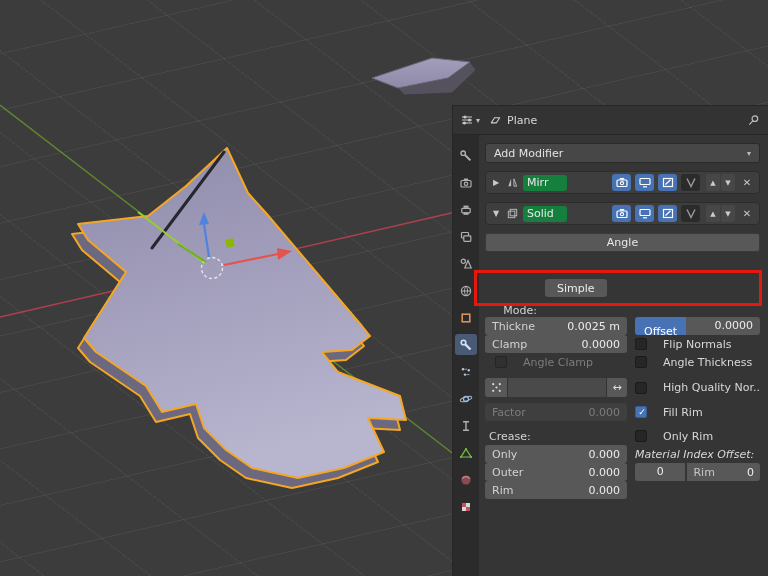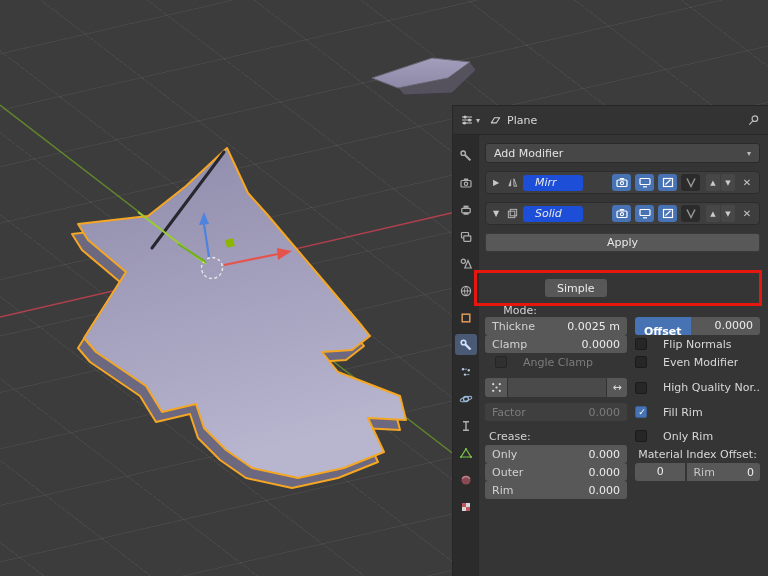--- a/index.html
+++ b/index.html
@@ -54,22 +54,22 @@
     display:flex;align-items:center;padding:0 8px;box-sizing:border-box;
   }
   .select-full .sel-label{flex:1;color:#e2e2e2;}
 
   .mod-header{
     height:23px;margin-top:8px;background:#3e3e3e;border:1px solid #2c2c2c;border-radius:4px;
     display:flex;align-items:center;gap:4px;padding:0 4px;box-sizing:border-box;
   }
   .exp{width:12px;font-size:8px;color:#c8c8c8;text-align:center;}
   .mod-name{
-    background:#1d4ed8;border-radius:3px;height:16px;line-height:16px;
-    padding:0 12px;min-width:36px;color:#e8e8e8;font-style:italic;
+    background:#15803d;border-radius:3px;height:16px;line-height:16px;
+    padding:0 4px;min-width:36px;color:#e8e8e8;
   }
   .tgl{
     width:19px;height:17px;border-radius:3px;background:#4772b3;
     display:flex;align-items:center;justify-content:center;flex:none;
   }
   .tgl.off{background:#2b2b2b;}
   .updown{display:flex;gap:1px;margin-left:2px;}
   .ud{
     width:14px;height:17px;background:#474747;border-radius:2px;color:#ccc;
     font-size:7px;display:flex;align-items:center;justify-content:center;
@@ -99,21 +99,21 @@
 
   .dropdown{
     height:18px;background:#585858;border-radius:3px;display:inline-flex;
     align-items:center;padding:0 12px;color:#ececec;
   }
   .mode-label{width:52px;text-align:right;margin-right:8px;color:#d2d2d2;margin-top:45px;}
 
   .offset-field{display:flex;height:18px;border-radius:3px;overflow:hidden;}
   .offset-field .of-label{
     background:#4772b3;color:#fff;display:flex;align-items:center;
-    padding:14px 9px;flex:0 0 auto;font-weight:bold;
+    padding:14px 9px;flex:0 0 auto;
   }
   .offset-field .of-val{
     background:#585858;flex:1;text-align:right;line-height:18px;padding:0 7px;color:#ececec;
   }
 
   .check{display:flex;align-items:center;gap:16px;}
   .box{
     width:12px;height:12px;background:#262626;border:1px solid #1b1b1b;
     border-radius:2px;flex:none;box-sizing:border-box;
   }
@@ -125,21 +125,21 @@
   .check .cl{color:#d8d8d8;white-space:nowrap;overflow:hidden;}
   .check.disabled .cl{color:#7c7c7c;}
   .check.disabled .box{background:#303030;border-color:#252525;}
 
   .vg{display:flex;height:19px;border-radius:3px;overflow:hidden;}
   .vg .vg-icon{width:22px;background:#585858;display:flex;align-items:center;justify-content:center;border-right:1px solid #333;}
   .vg .vg-field{flex:1;background:#4a4a4a;}
   .vg .vg-swap{width:20px;background:#585858;display:flex;align-items:center;justify-content:center;color:#ddd;font-size:11px;border-left:1px solid #333;}
 
   .plain-label{color:#d2d2d2;}
-  .mat-label{color:#d8d8d8;text-align:center;white-space:nowrap;}
+  .mat-label{color:#d8d8d8;text-align:left;white-space:nowrap;font-style:italic;}
   .mat-row{display:flex;gap:2px;}
   .mat-a{flex:1;height:18px;background:#585858;border-radius:3px 0 0 3px;text-align:center;line-height:18px;color:#ececec;}
   .mat-b{flex:1.2;height:18px;background:#585858;border-radius:0 3px 3px 0;display:flex;justify-content:space-between;align-items:center;padding:0 6px;color:#ececec;}
   .mat-b .lab{color:#c6c6c6;}
 
   
   .hl-red{
     position:absolute;left:474px;top:270px;width:288px;height:36px;
     border:3px solid #e8170d;z-index:60;box-sizing:border-box;pointer-events:none;
   }
@@ -390,21 +390,21 @@
             </svg>
         </span>
         <span class="updown">
           <span class="ud">▲</span>
           <span class="ud">▼</span>
         </span>
         <span class="xbtn">✕</span>
       </div>
 
       <div class="btnrow">
-        <div class="btn">Apply</div>
+        <div class="btn">Angle</div>
       </div>
 
       <div class="row mt7">
         <span class="mode-label">Mode:</span>
         <span class="dropdown">Simple</span>
       </div>
 
       <div class="row">
         <div class="col-l">
           <div class="numfield">
@@ -438,21 +438,21 @@
       <div class="row">
         <div class="col-l">
           <div class="check disabled" style="padding-left:10px;">
             <span class="box"></span>
             <span class="cl">Angle Clamp</span>
           </div>
         </div>
         <div class="col-r">
           <div class="check">
             <span class="box"></span>
-            <span class="cl">Even Modifier</span>
+            <span class="cl">Angle Thickness</span>
           </div>
         </div>
       </div>
 
       <div class="row mt7">
         <div class="col-l">
           <div class="vg">
             <span class="vg-icon">
               <svg width="11" height="11" viewBox="0 0 11 11">
                   <circle cx="2.2" cy="2.2" r="1.1" fill="#ddd"></circle>

